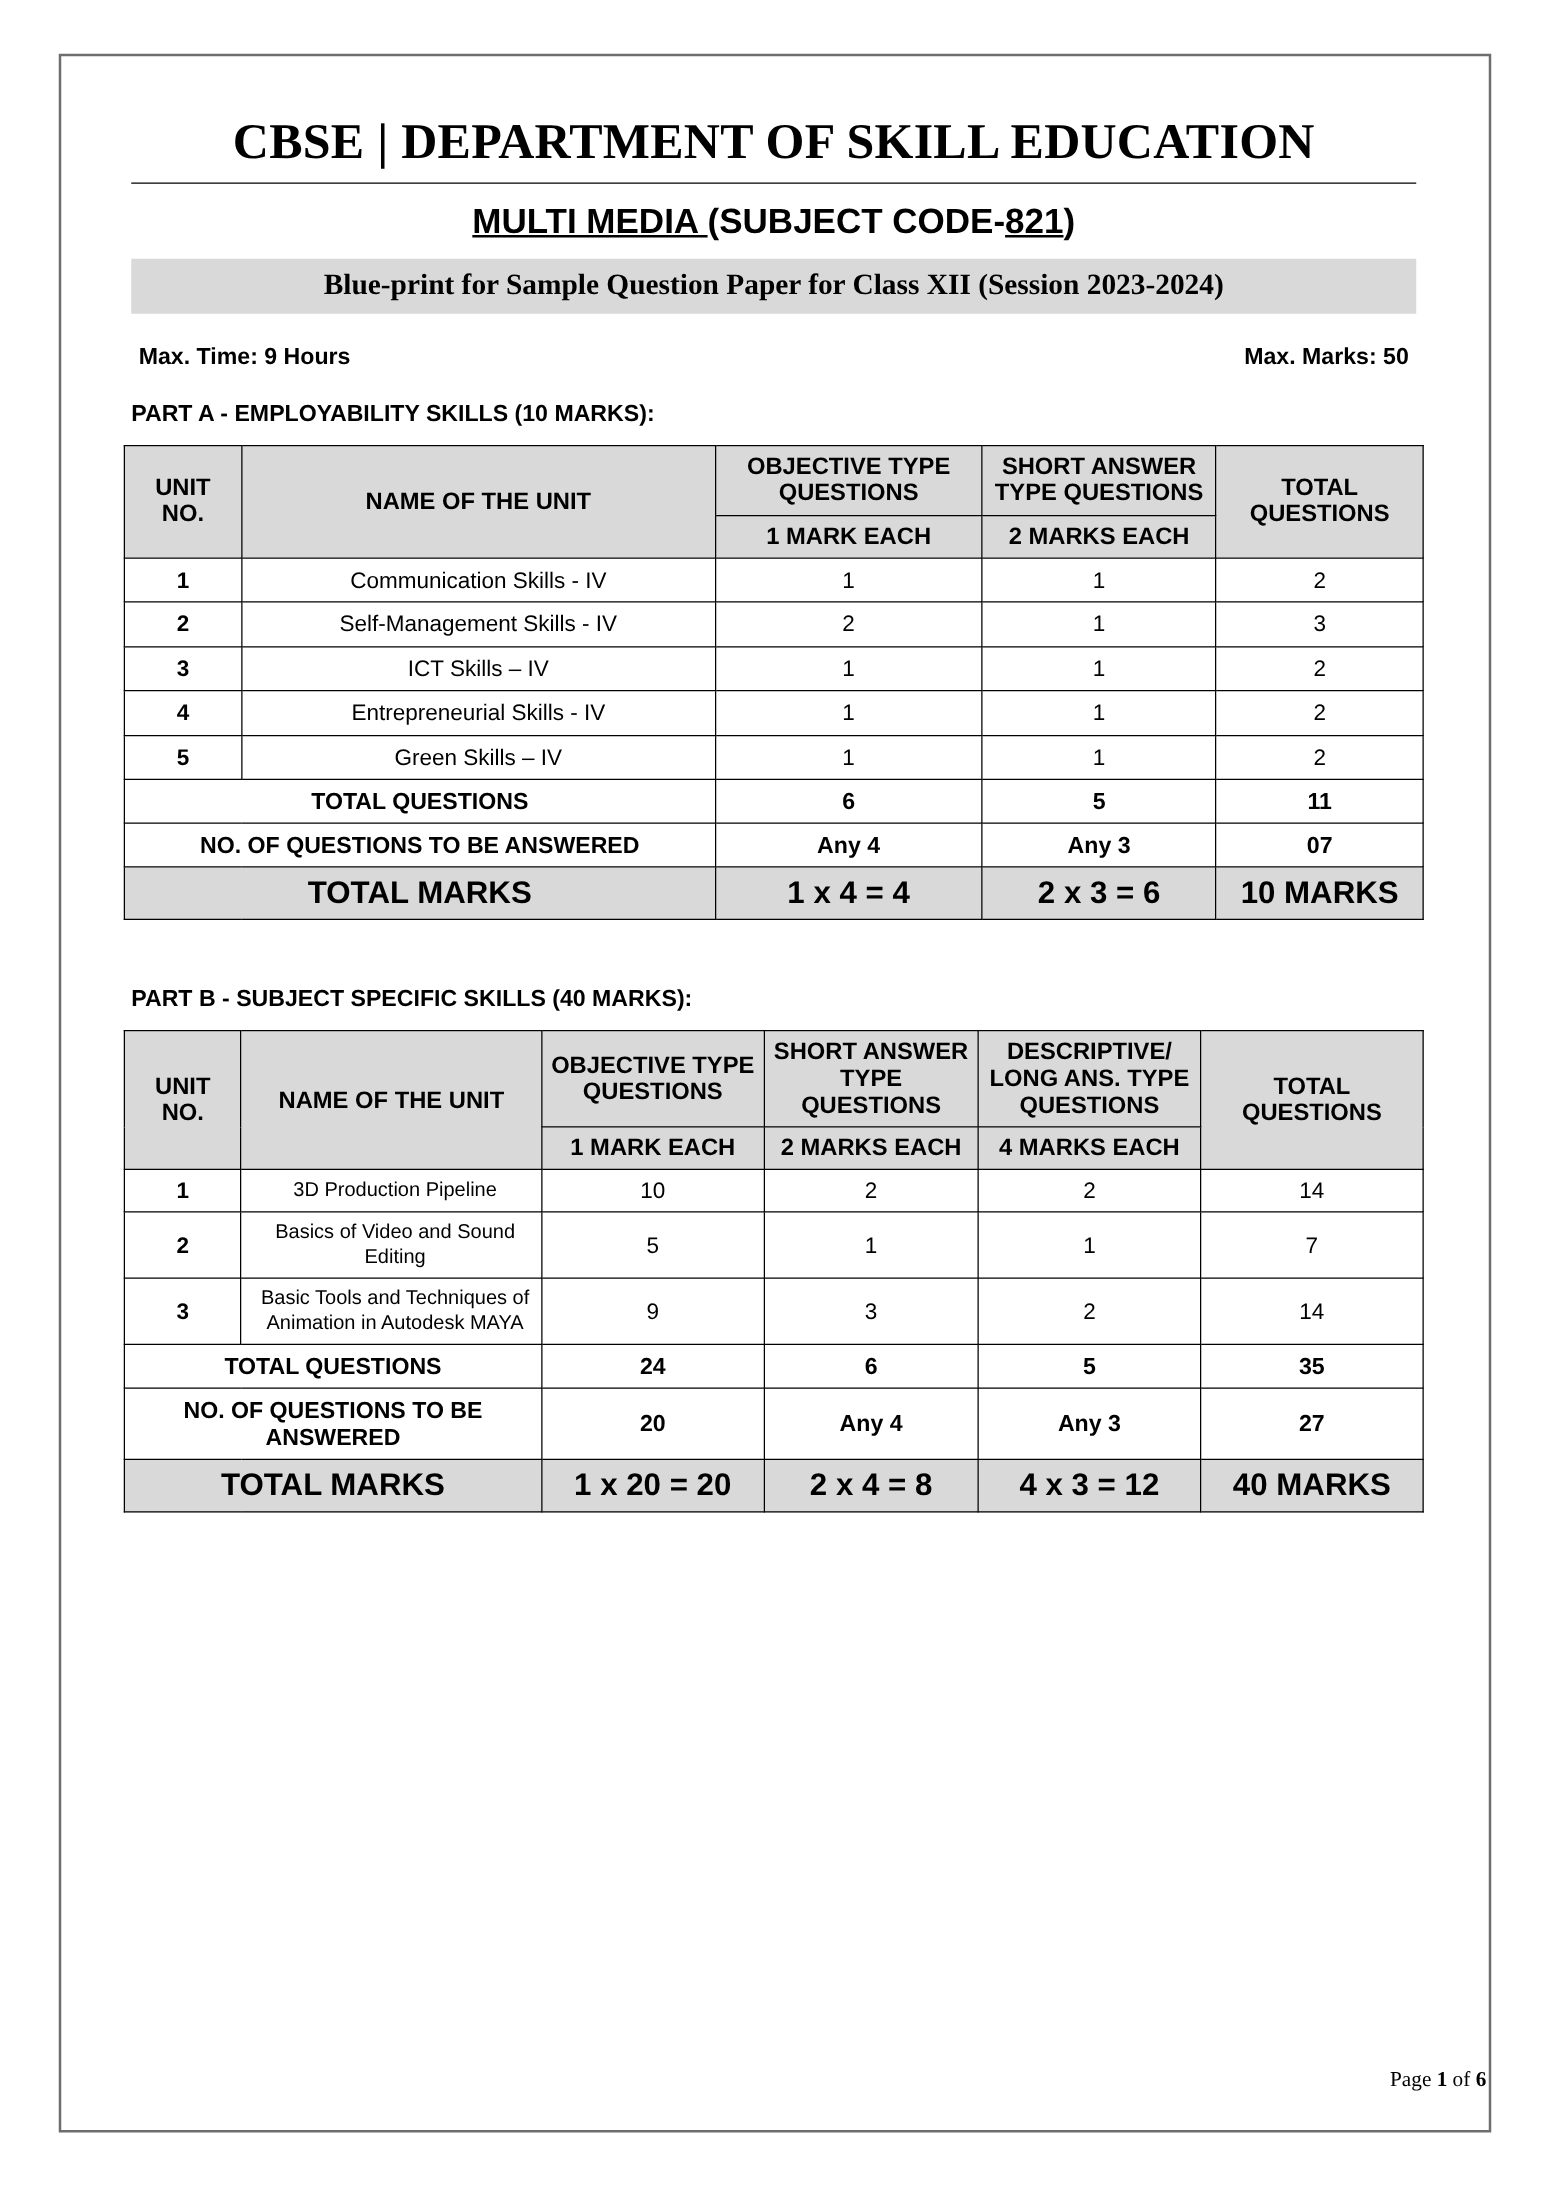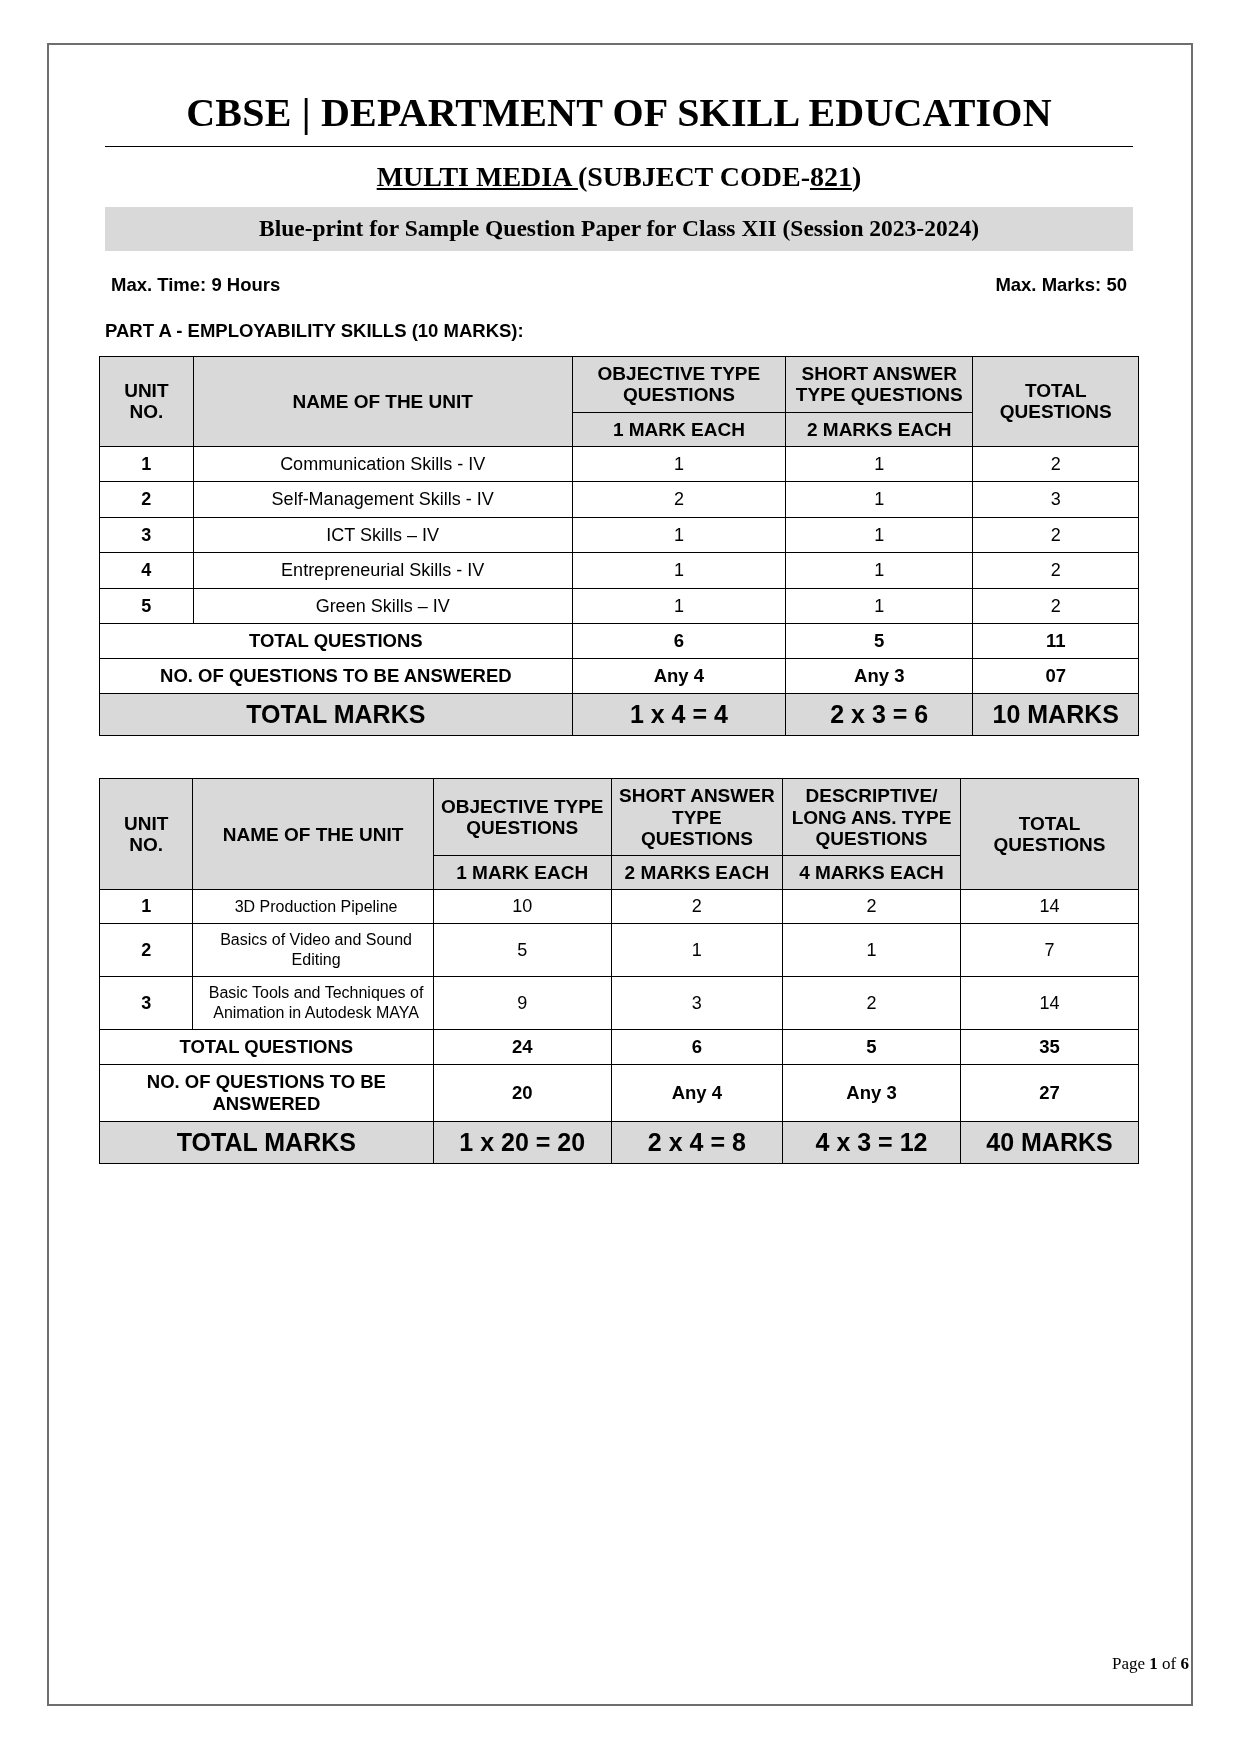--- a/index.html
+++ b/index.html
@@ -53,21 +53,21 @@
     padding: 22px 0 4px 0;
     white-space: nowrap;
   }
 
   .rule {
     border-bottom: 1.3px solid #000;
     margin: 6px 6px 0 6px;
   }
 
   .subject-title {
-    font-family: Liberation Serif, serif;
+    font-family: Liberation Sans, sans-serif;
     font-weight: bold;
     font-size: 28px;
     text-align: center;
     padding: 14px 0 10px 0;
   }
   .subject-title .u { text-decoration: underline; }
 
   .blueprint-bar {
     background: #d9d9d9;
     font-family: "Liberation Serif", serif;
@@ -254,20 +254,21 @@
           <td colspan="2">TOTAL MARKS</td>
           <td>1 x 4 = 4</td>
           <td>2 x 3 = 6</td>
           <td>10 MARKS</td>
         </tr>
       </tbody>
     </table>
 
     <div class="spacer-b"></div>
 
+    <div class="part-head">PART B - SUBJECT SPECIFIC SKILLS (40 MARKS):</div>
 
     <table class="bp tblB">
       <colgroup>
         <col class="c1">
           <col class="c2">
           <col class="c3">
           <col class="c4">
           <col class="c5">
           <col class="c6">
       </colgroup>

